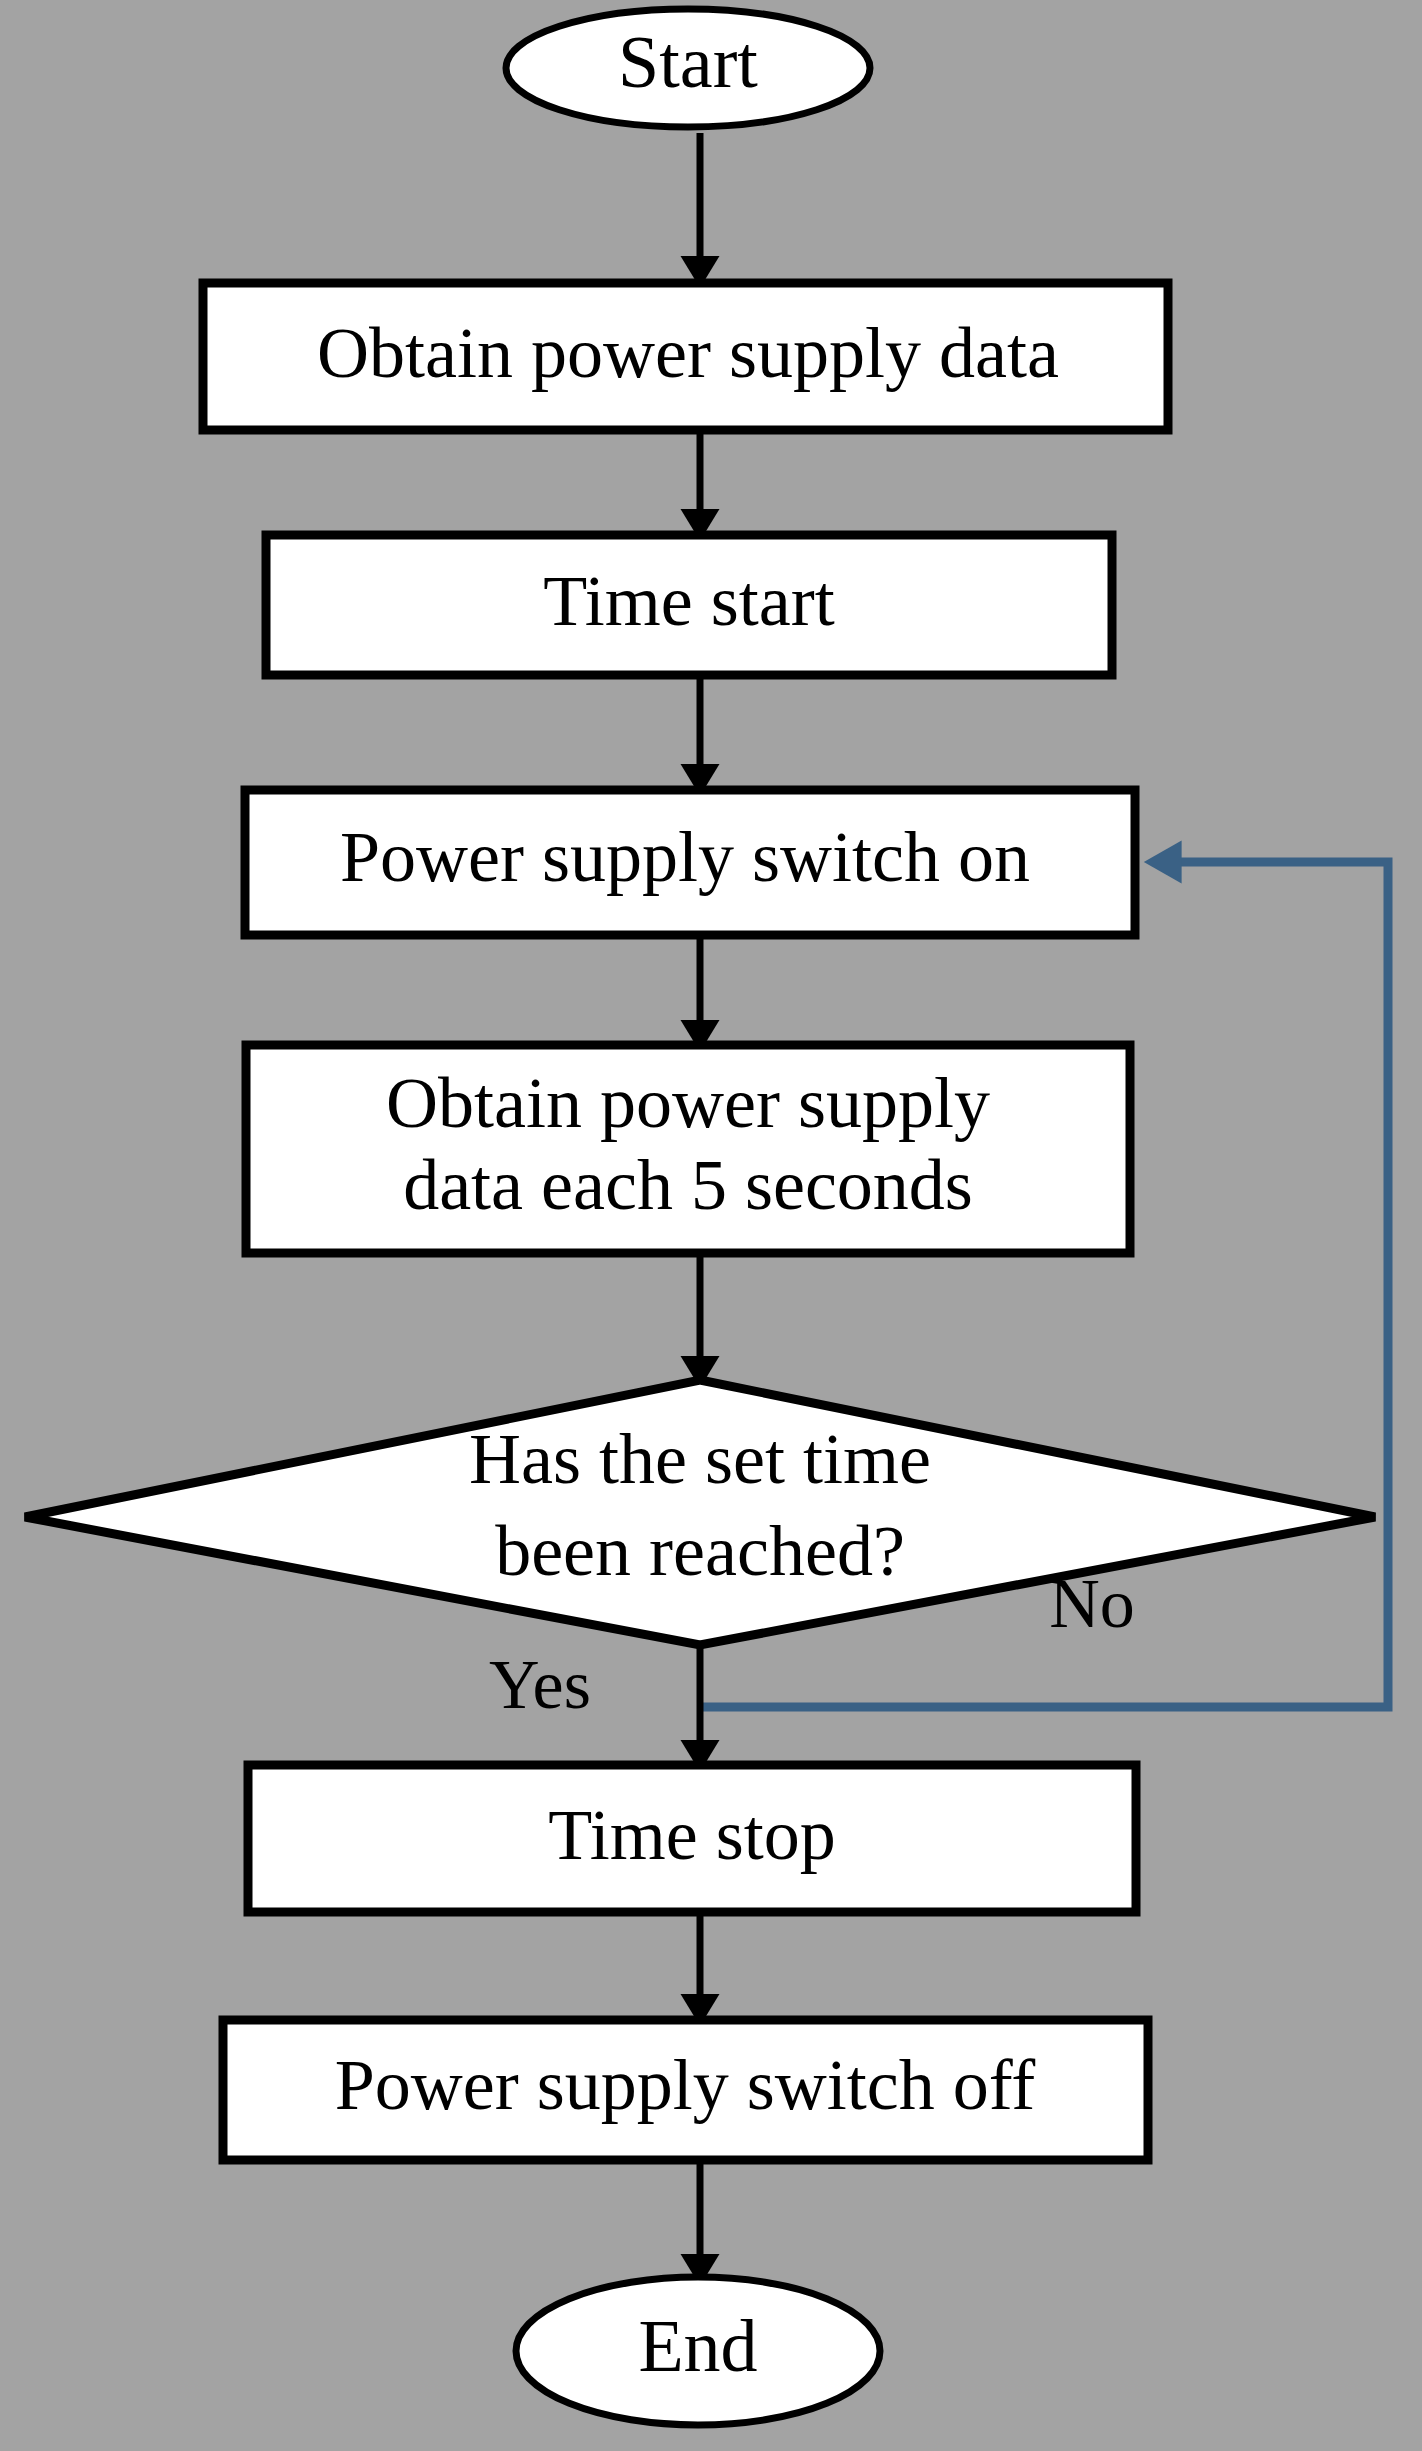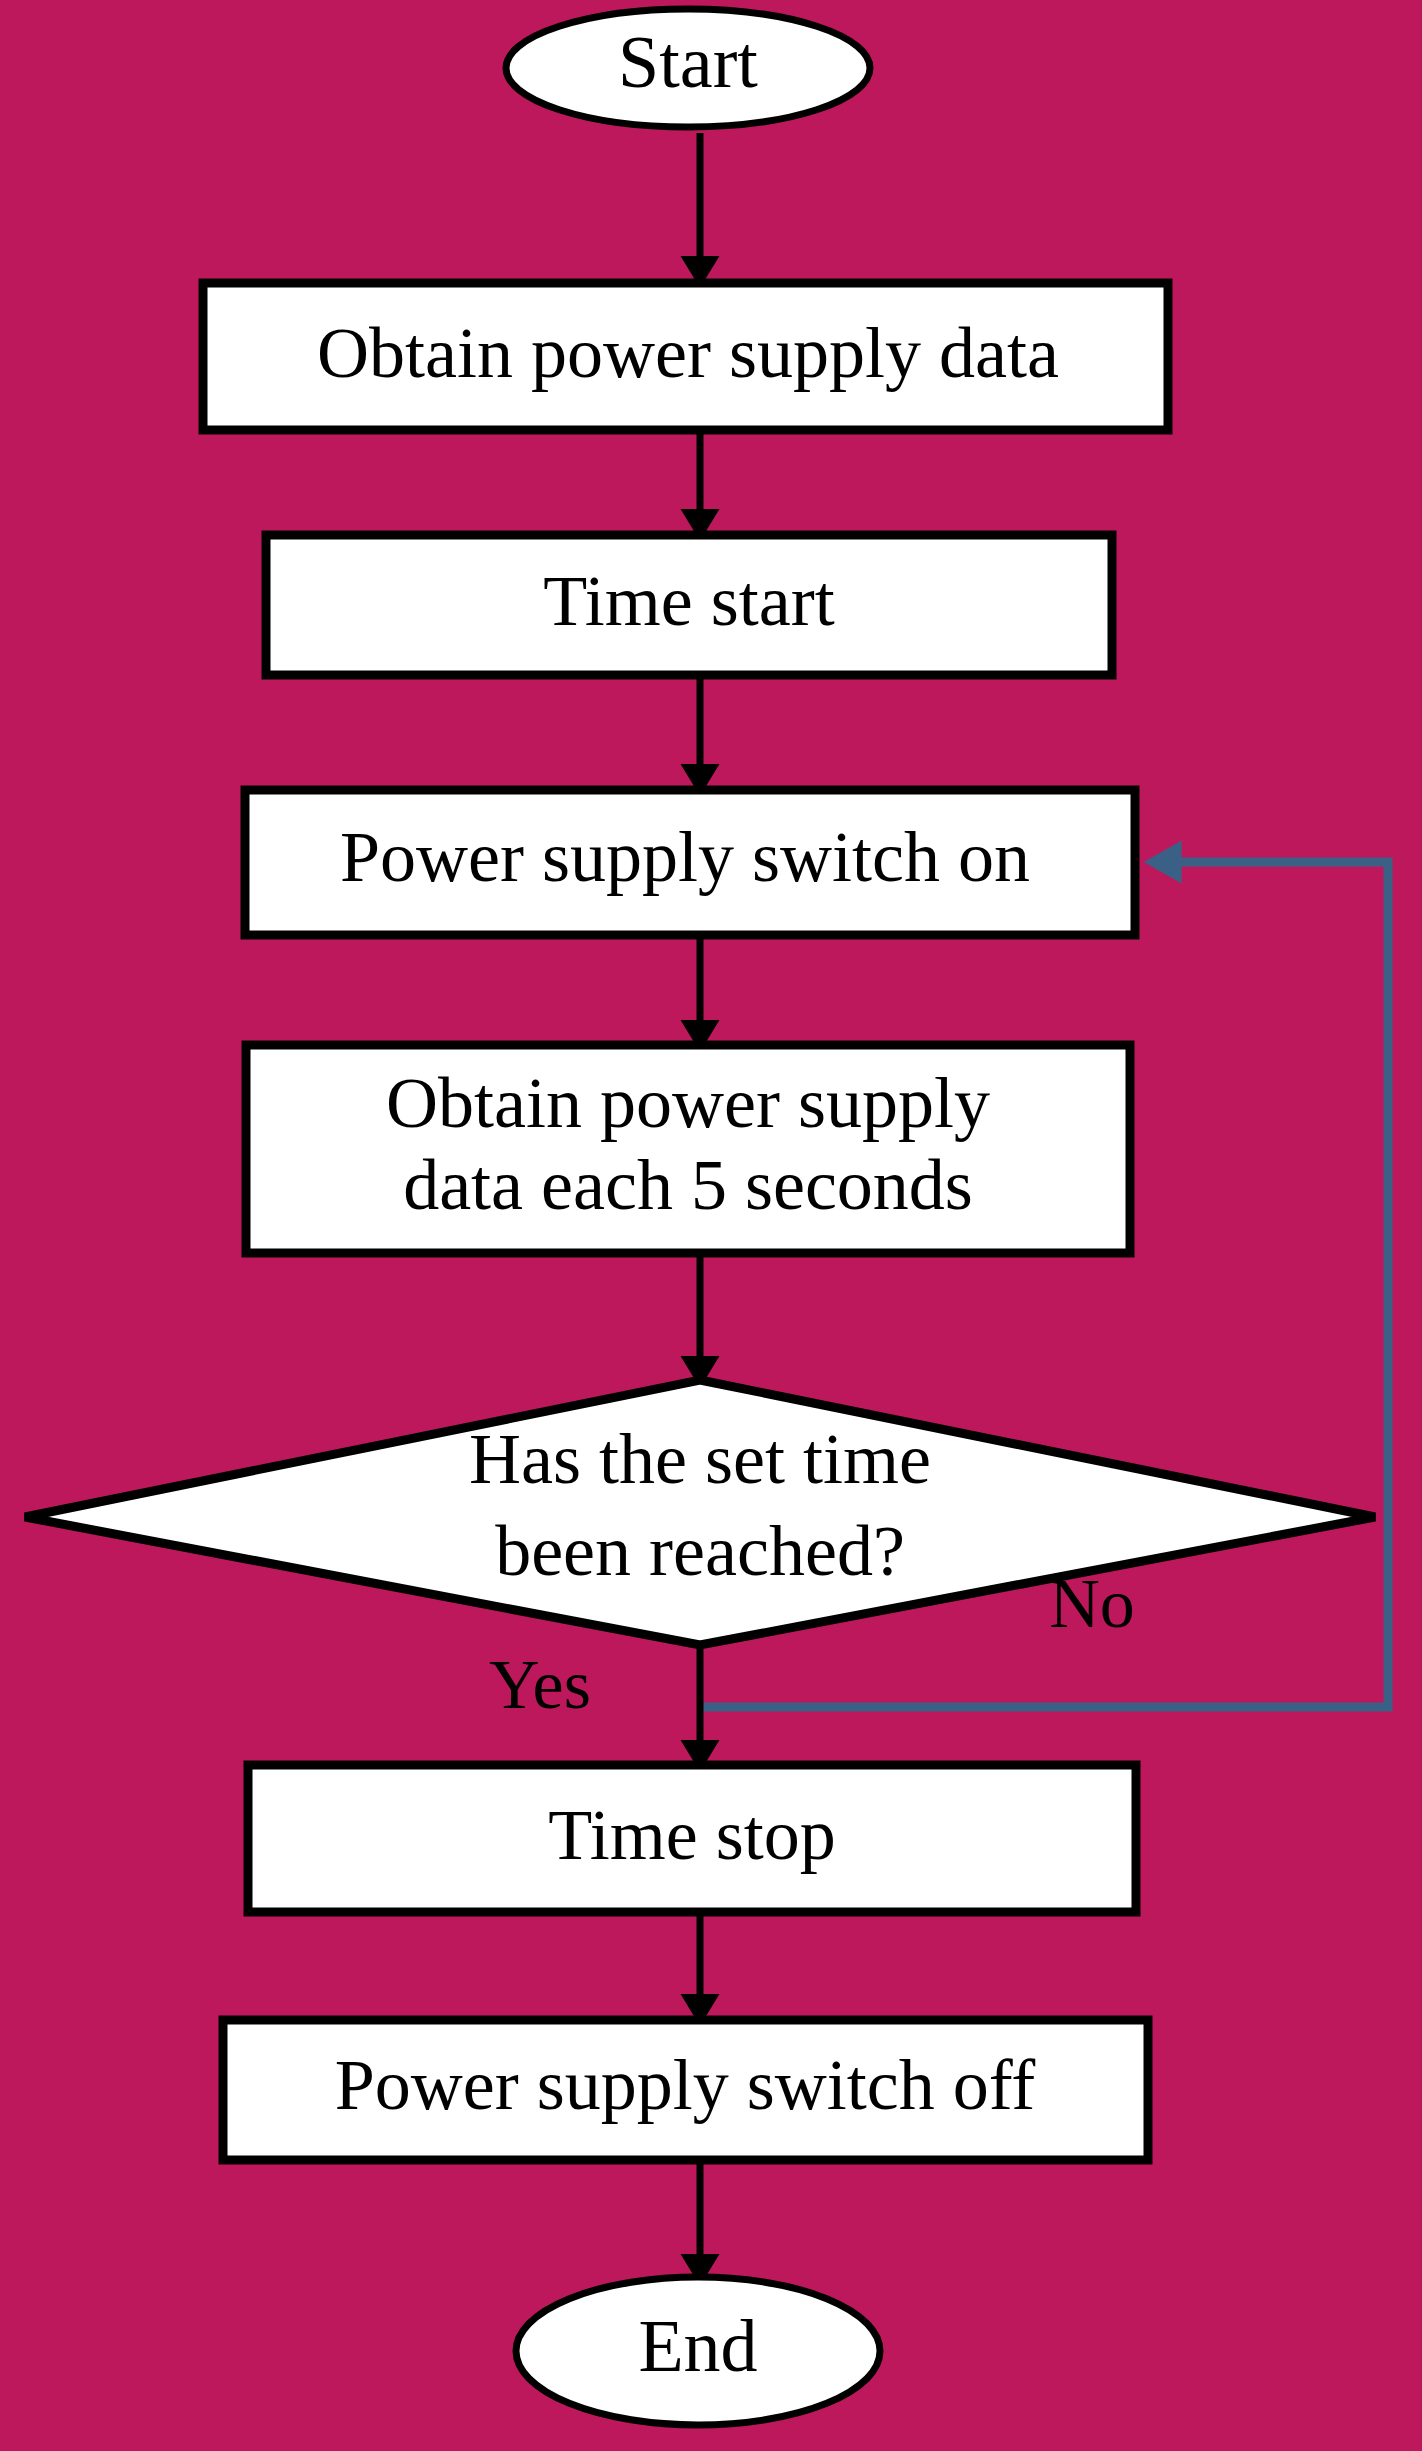--- a/index.html
+++ b/index.html
@@ -11,21 +11,21 @@
   body {
     width: 1422px;
     height: 2451px;
     font-family: "Liberation Serif", "DejaVu Serif", serif;
     overflow: hidden;
   }
   #flowchart-root {
     position: relative;
     width: 1422px;
     height: 2451px;
-    background: #be185d;
+    background: #a3a3a3;
   }
   svg.flow-canvas {
     position: absolute;
     top: 0;
     left: 0;
     width: 1422px;
     height: 2451px;
     display: block;
   }
   .node-shape {

